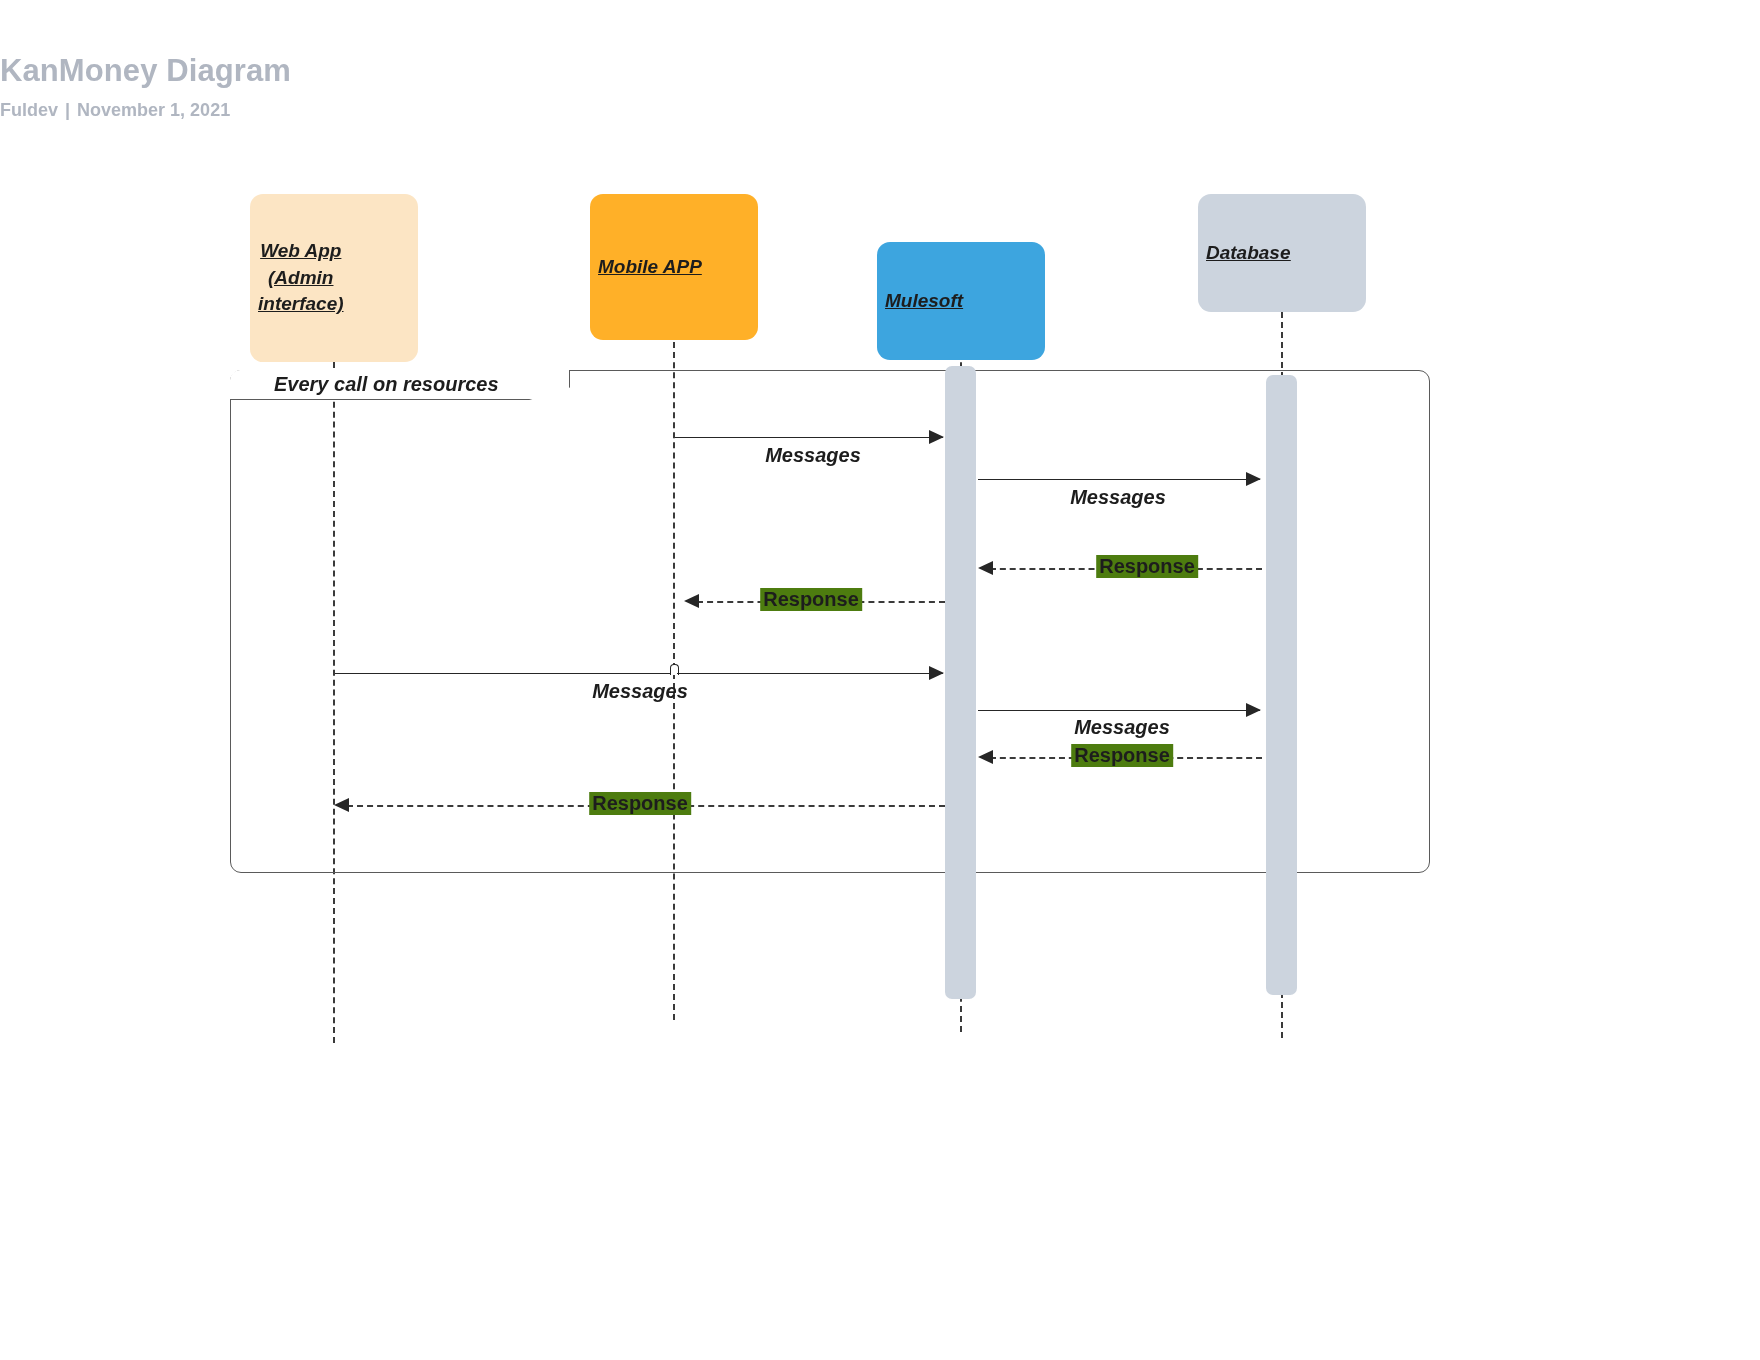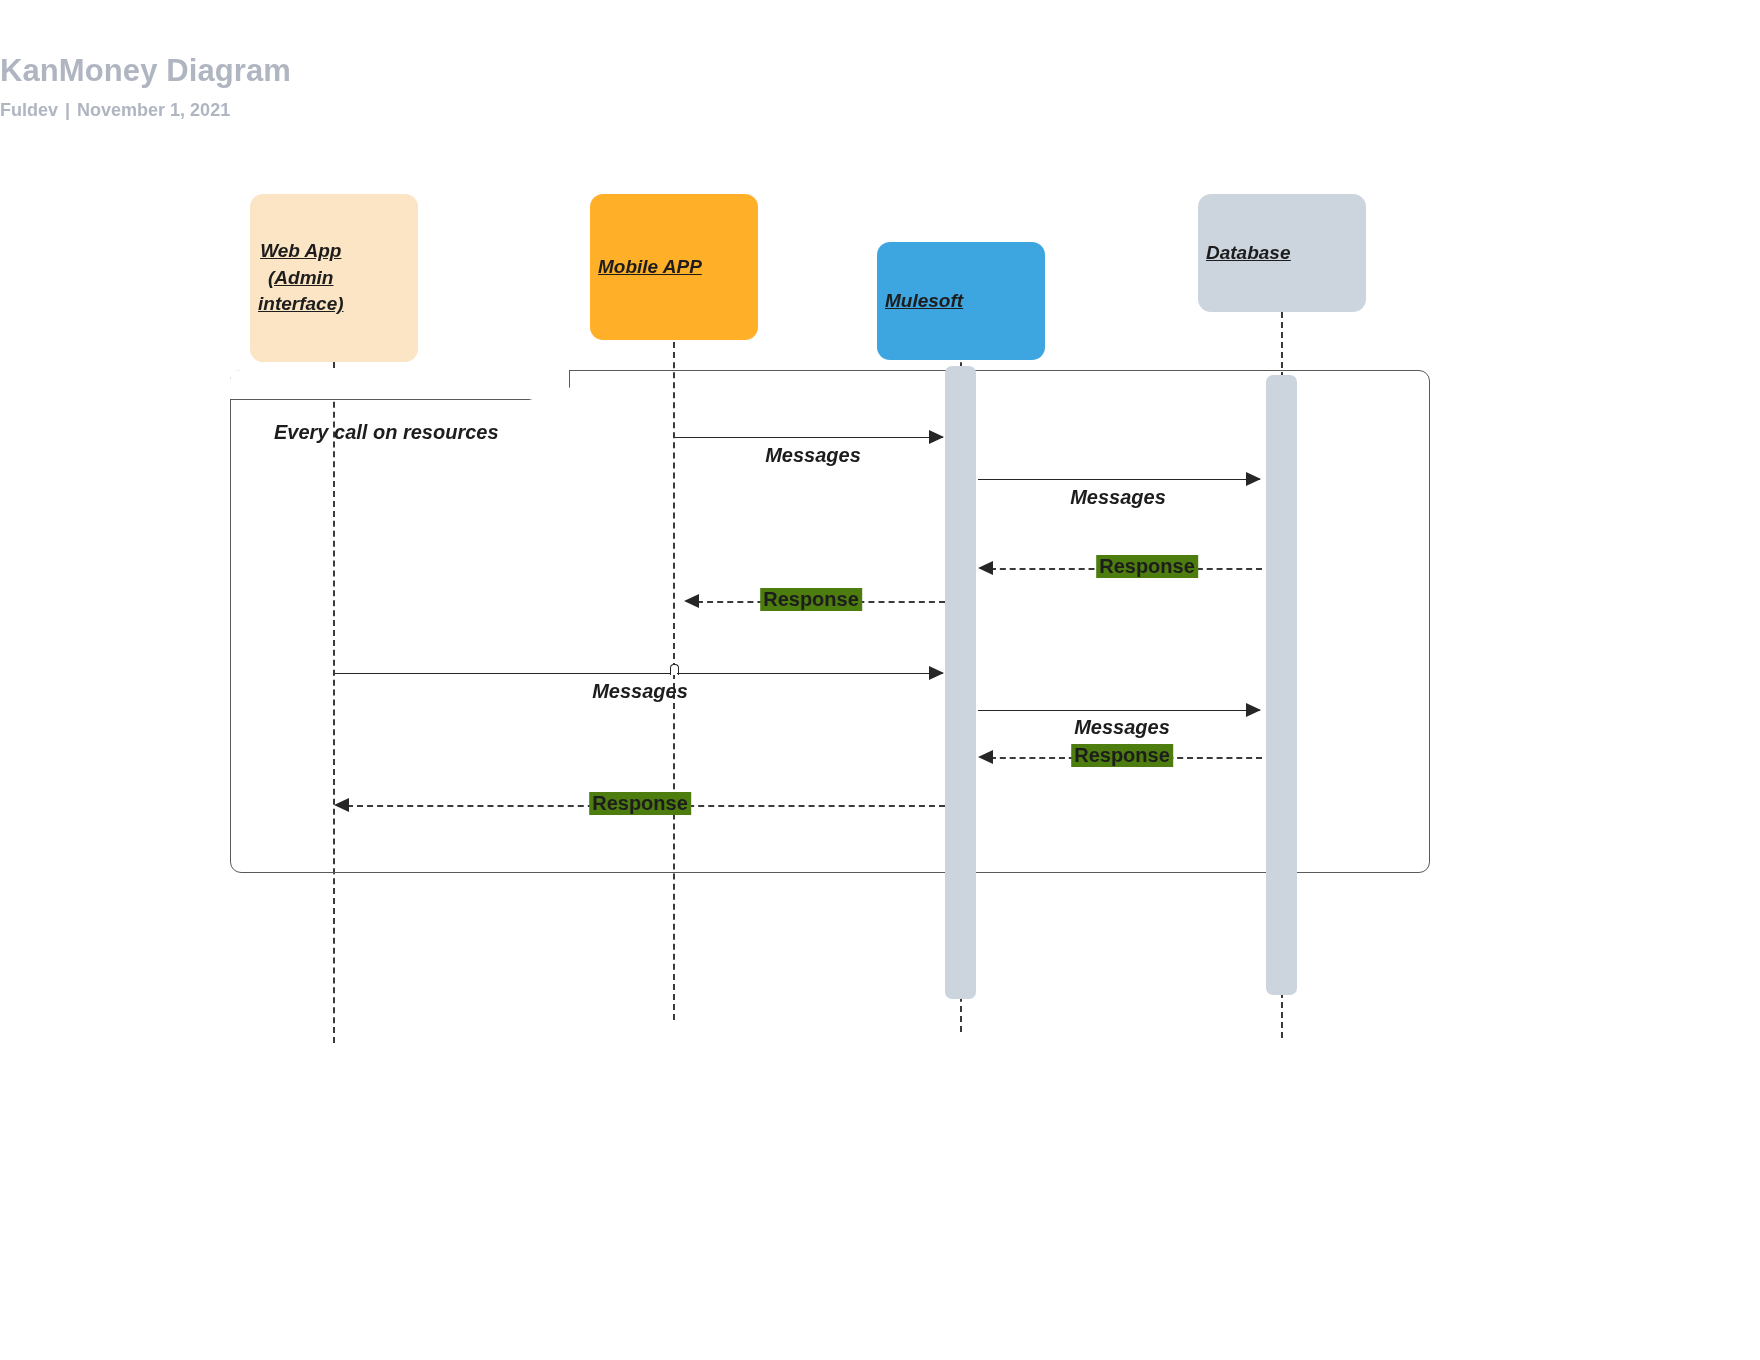--- a/index.html
+++ b/index.html
@@ -173,21 +173,21 @@
 
 <div id="diagram-canvas">
 
   <div class="lifeline" style="left:333px;  top:362px;  height:681px;"></div>
   <div class="lifeline" style="left:673px;  top:312px;  height:708px;"></div>
   <div class="lifeline" style="left:960px;  top:312px;  height:720px;"></div>
   <div class="lifeline" style="left:1281px; top:312px;  height:726px;"></div>
 
   <div id="fragment-box" style="left:230px; top:370px; width:1200px; height:503px;"></div>
   <div id="fragment-tab" style="left:230px; top:370px; width:340px; height:30px;"></div>
-  <div id="fragment-label" style="left:274px; top:373px;margin-top:48px;">Every call on resources</div>
+  <div id="fragment-label" style="left:274px; top:373px;">Every call on resources</div>
 
   <div class="activation" style="left:945px;  top:366px; width:31px; height:633px;"></div>
   <div class="activation" style="left:1266px; top:375px; width:31px; height:620px;"></div>
 
   <div class="msg-line solid" style="left:675px; top:437px; width:268px;"></div>
   <div class="arrowhead right" style="left:929px; top:430px;"></div>
   <div class="msg-label italic" style="left:813px; top:444px;">Messages</div>
 
   <div class="msg-line solid" style="left:978px; top:479px; width:282px;"></div>
   <div class="arrowhead right" style="left:1246px; top:472px;"></div>

